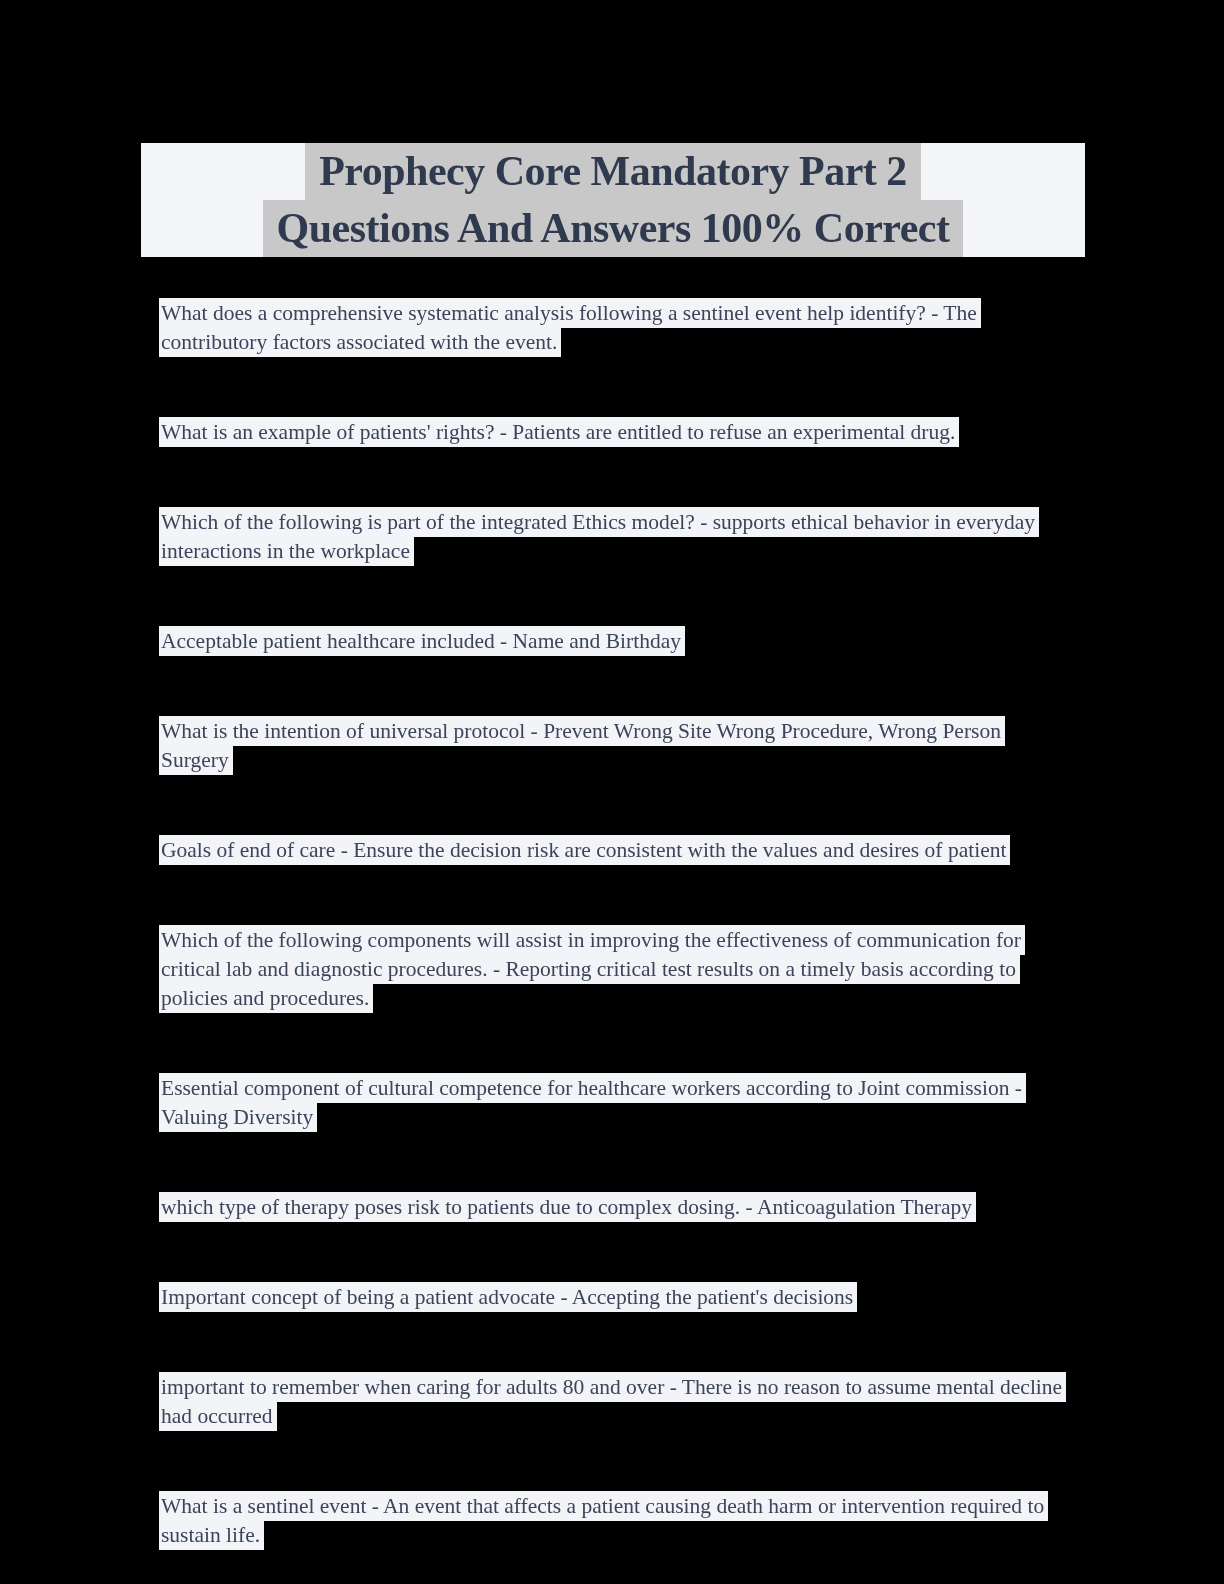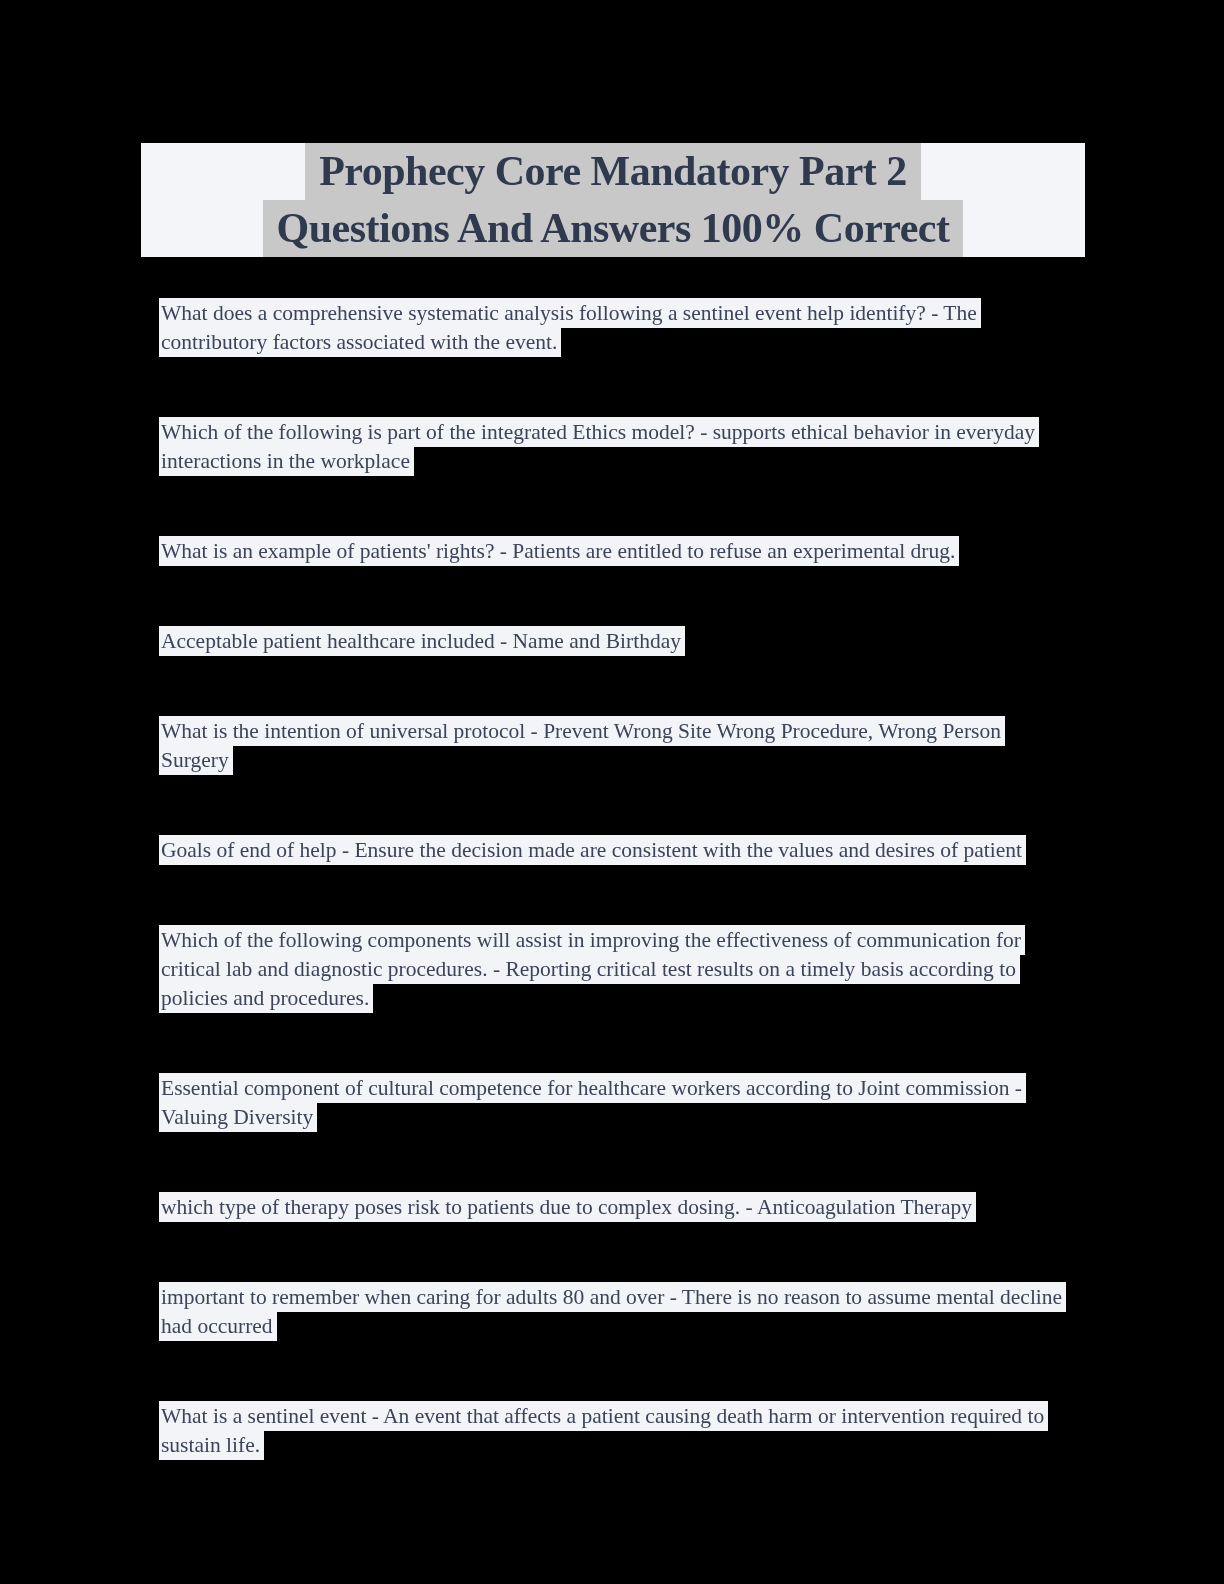--- a/index.html
+++ b/index.html
@@ -75,25 +75,26 @@
     <div class="title-line">
       <span class="title-hl">Prophecy Core Mandatory Part 2</span>
     </div>
     <div class="title-line">
       <span class="title-hl">Questions And Answers 100% Correct</span>
     </div>
   </header>
 
   <main class="content">
     <p><span class="hl">What does a comprehensive systematic analysis following a sentinel event help identify? - The contributory factors associated with the event.</span></p>
+    <p><span class="hl">What is an example of patients' rights? - Patients are entitled to refuse an experimental drug.</span></p>
     <p><span class="hl">Which of the following is part of the integrated Ethics model? - supports ethical behavior in everyday interactions in the workplace</span></p>
-    <p><span class="hl">What is an example of patients' rights? - Patients are entitled to refuse an experimental drug.</span></p>
     <p><span class="hl">Acceptable patient healthcare included - Name and Birthday</span></p>
     <p><span class="hl">What is the intention of universal protocol - Prevent Wrong Site Wrong Procedure, Wrong Person Surgery</span></p>
-    <p><span class="hl">Goals of end of help - Ensure the decision made are consistent with the values and desires of patient</span></p>
+    <p><span class="hl">Goals of end of care - Ensure the decision risk are consistent with the values and desires of patient</span></p>
     <p><span class="hl">Which of the following components will assist in improving the effectiveness of communication for critical lab and diagnostic procedures. - Reporting critical test results on a timely basis according to policies and procedures.</span></p>
     <p><span class="hl">Essential component of cultural competence for healthcare workers according to Joint commission - Valuing Diversity</span></p>
     <p><span class="hl">which type of therapy poses risk to patients due to complex dosing. - Anticoagulation Therapy</span></p>
+    <p><span class="hl">Important concept of being a patient advocate - Accepting the patient's decisions</span></p>
     <p><span class="hl">important to remember when caring for adults 80 and over - There is no reason to assume mental decline had occurred</span></p>
     <p><span class="hl">What is a sentinel event - An event that affects a patient causing death harm or intervention required to sustain life.</span></p>
   </main>
 
 </div>
 
 </body></html>

